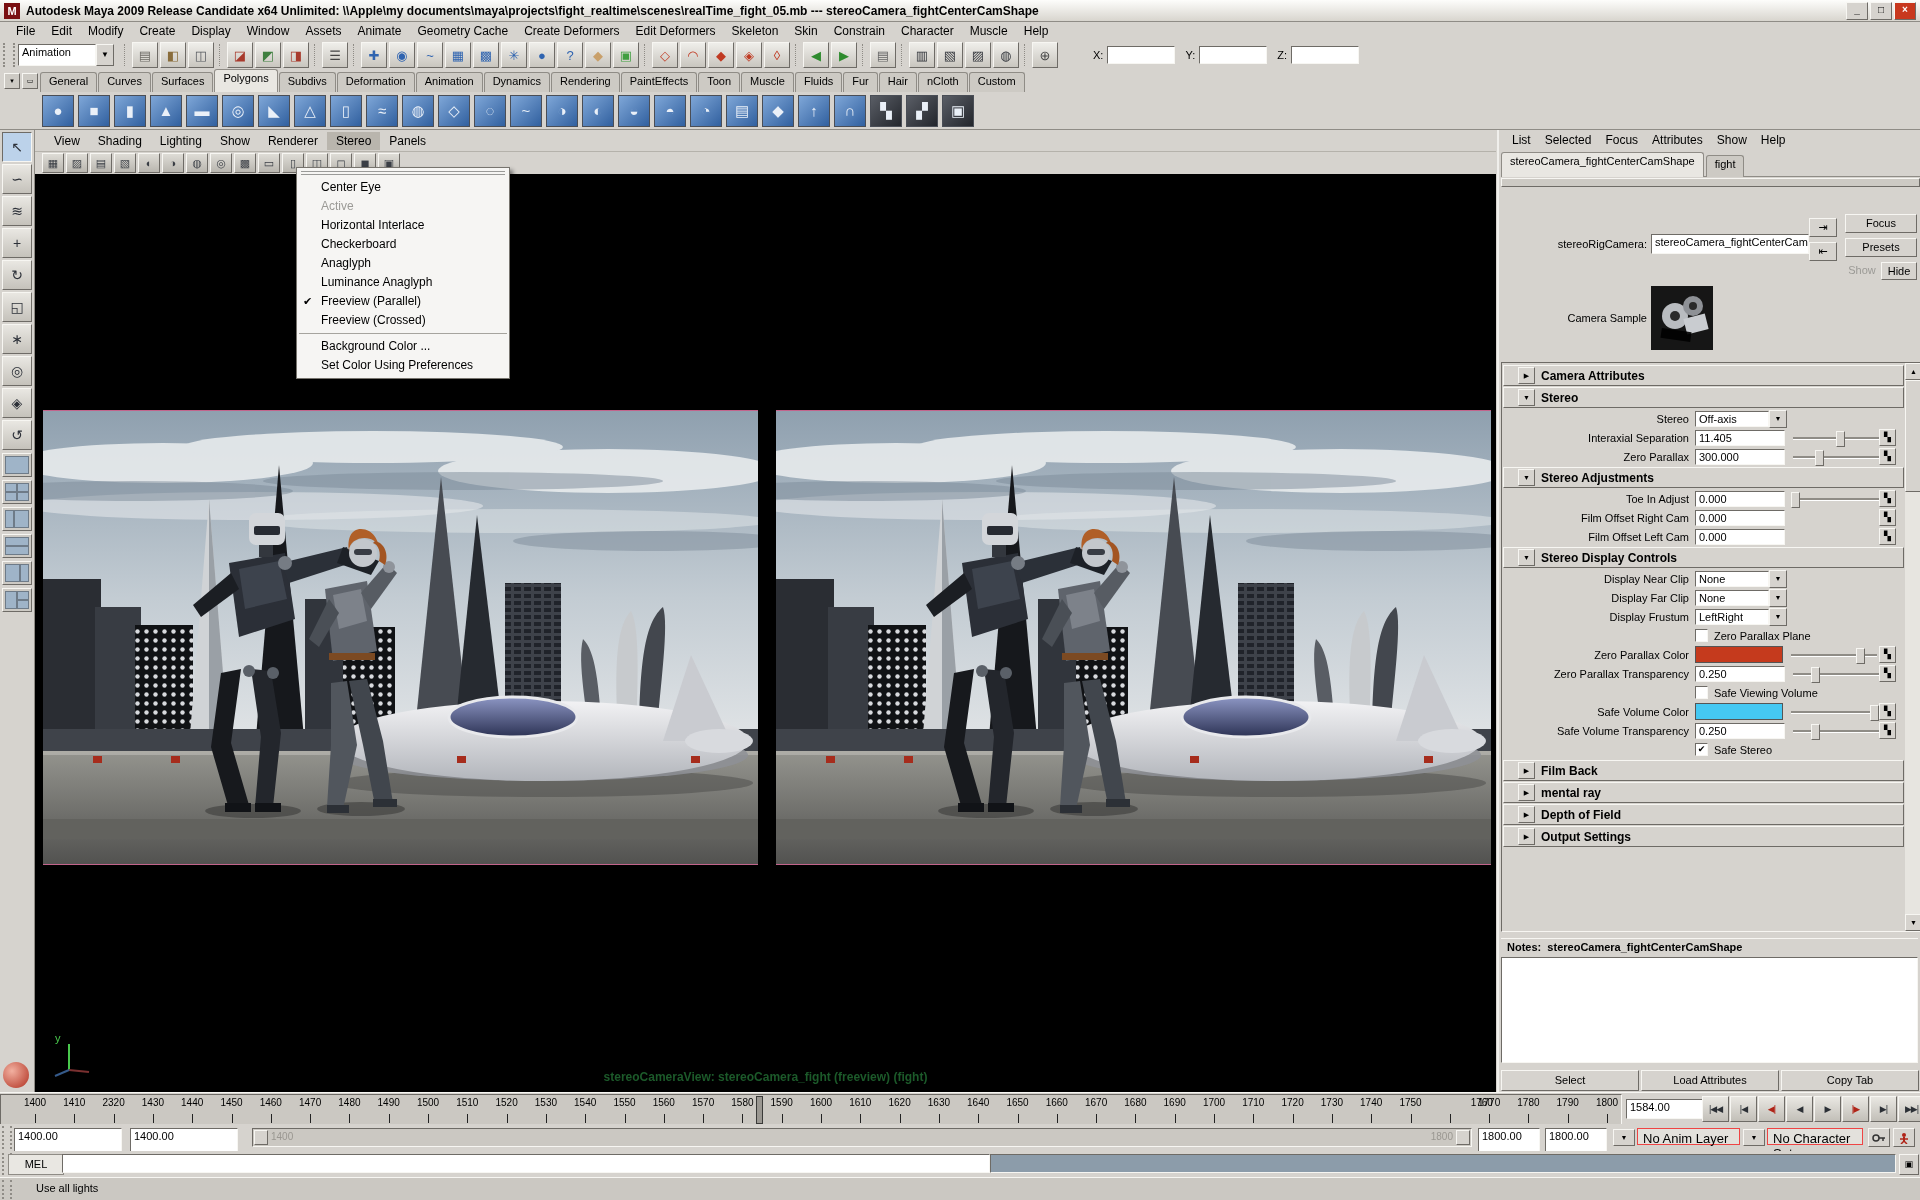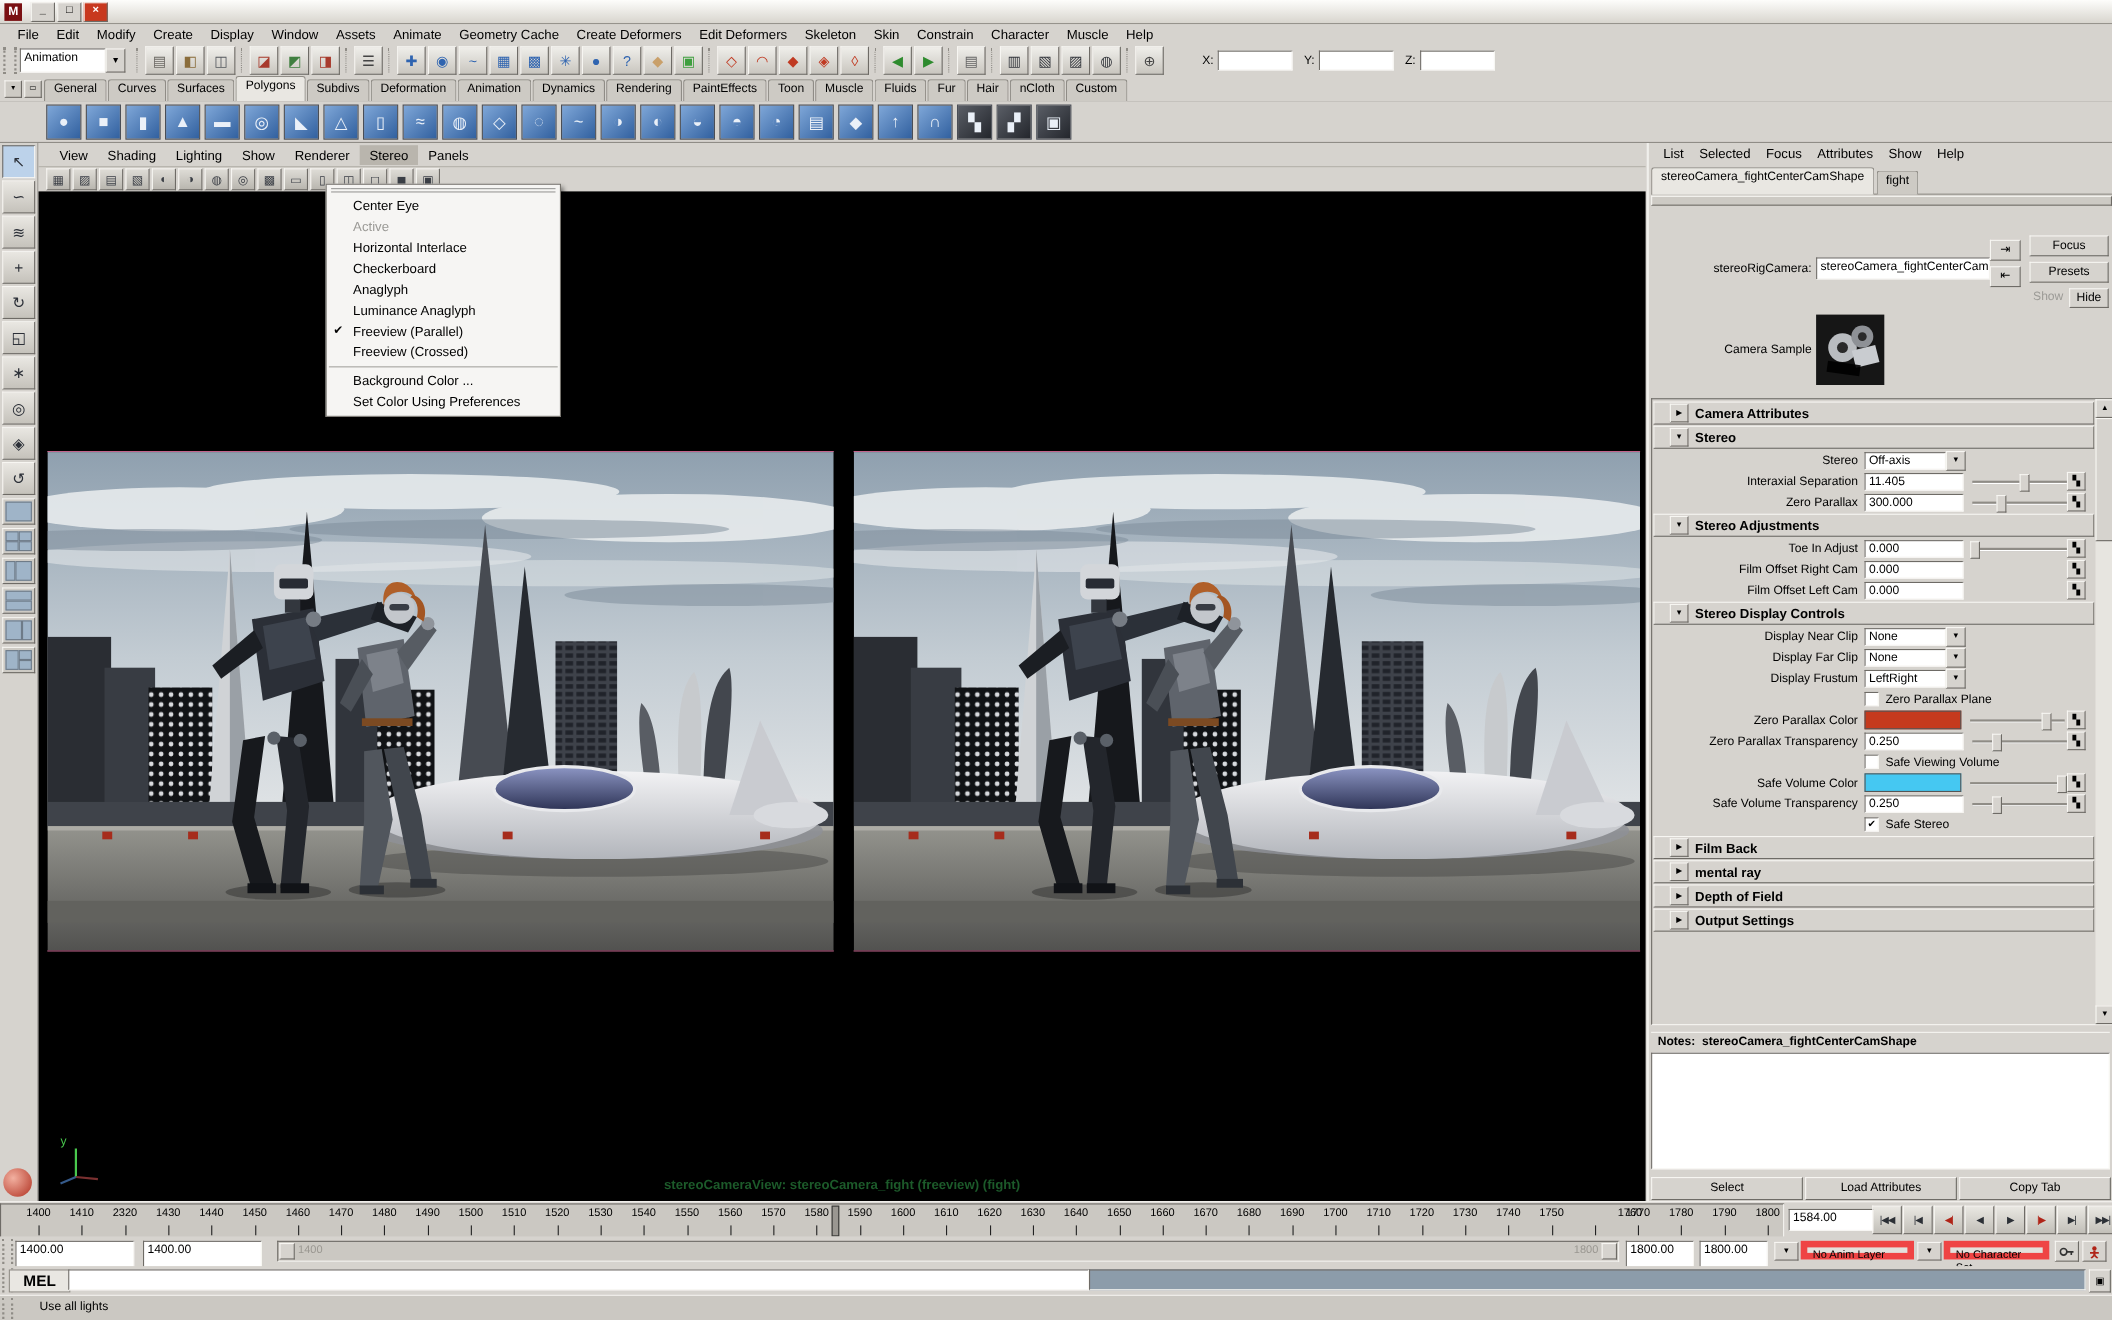--- a/index.html
+++ b/index.html
@@ -111,25 +111,25 @@
   #playback{position:absolute;left:1702px;top:3px;display:flex;}
   .pbtn{width:25px;height:24px;margin-right:1px;background:linear-gradient(#e9e7e2,#c2bfb8);border:1px solid;border-color:#f7f6f2 #6e6b66 #6e6b66 #f7f6f2;display:flex;align-items:center;justify-content:center;font-size:9px;color:#2c3036;letter-spacing:-1px;}
   .pbtn.red{color:#b02418;}
   
   #rangeslider{position:absolute;left:0;top:1124px;width:1920px;height:27px;background:#d6d3ce;}
   .rsfield{position:absolute;top:4px;height:28px;background:#fff;border:1px solid;border-color:#6e6b66 #f7f6f2 #f7f6f2 #6e6b66;padding:1px 3px;box-sizing:border-box;width:108px;}
   #rangebar{position:absolute;left:252px;top:4px;width:1218px;height:17px;background:#cbc8c2;border:1px solid;border-color:#6e6b66 #f7f6f2 #f7f6f2 #6e6b66;}
   .rhandle{position:absolute;top:1px;width:12px;height:13px;background:#d6d3ce;border:1px solid;border-color:#f7f6f2 #6e6b66 #6e6b66 #f7f6f2;}
   .rbarlab{position:absolute;top:2px;color:#9a9791;font-size:10px;}
   .ddarrow{position:absolute;top:5px;width:20px;height:15px;background:#d6d3ce;border:1px solid;border-color:#f7f6f2 #6e6b66 #6e6b66 #f7f6f2;font-size:7px;text-align:center;line-height:15px;}
-  .ddfield{position:absolute;top:4px;height:17px;background:#e3e1dc;border:6px solid #ef4444;padding:2px 5px;box-sizing:border-box;font-size:10px;}
+  .ddfield{position:absolute;top:4px;height:17px;background:#e3e1dc;border:1px solid #ef4444;padding:2px 5px;box-sizing:border-box;font-size:13px;}
   .miniicon{position:absolute;top:4px;width:20px;height:17px;background:#d6d3ce;border:1px solid;border-color:#f7f6f2 #6e6b66 #6e6b66 #f7f6f2;display:flex;align-items:center;justify-content:center;}
   
   #commandline{position:absolute;left:0;top:1151px;width:1920px;height:26px;background:#d6d3ce;}
-  #mel-tab{position:absolute;left:8px;top:3px;width:54px;height:19px;background:#e9e7e2;border:1px solid #8f8c86;text-align:center;line-height:19px;font-weight:bold;font-size:14px;}
+  #mel-tab{position:absolute;left:8px;top:3px;width:54px;height:19px;background:#e9e7e2;border:1px solid #8f8c86;text-align:center;line-height:19px;font-weight:normal;font-size:11px;}
   #mel-input{position:absolute;left:62px;top:3px;width:928px;height:19px;background:#fff;border:1px solid;border-color:#6e6b66 #f7f6f2 #f7f6f2 #6e6b66;box-sizing:border-box;}
   #mel-result{position:absolute;left:990px;top:3px;width:906px;height:19px;background:#8c9caa;border:1px solid;border-color:#6e6b66 #f7f6f2 #f7f6f2 #6e6b66;box-sizing:border-box;}
   #script-btn{position:absolute;left:1899px;top:3px;width:18px;height:19px;background:#d6d3ce;border:1px solid;border-color:#f7f6f2 #6e6b66 #6e6b66 #f7f6f2;font-size:9px;text-align:center;line-height:19px;}
   #helpline{position:absolute;left:0;top:1177px;width:1920px;height:23px;background:#cbc8c2;border-top:1px solid #f7f6f2;}
   #help-text{position:absolute;left:36px;top:4px;font-size:11px;}
   .ldots{position:absolute;left:2px;top:2px;bottom:2px;width:6px;border-left:2px dotted #8f8c86;border-right:2px dotted #8f8c86;}
 </style>
 </head>
 <body>
 
@@ -239,20 +239,21 @@
         <path d="M306,140 C306,124 334,122 336,138 C336,130 330,118 318,118 C308,118 304,128 306,140 Z" fill="#b05f28"></path>
         <path d="M332,130 C342,132 346,144 342,154 L336,150 C338,142 336,134 330,132 Z" fill="#a35522"></path>
         <rect x="311" y="138" width="18" height="6" rx="3" fill="#383c44"></rect>
       </g>
     </symbol>
   </defs>
 </svg>
 
 <div id="titlebar">
   <span class="logo">M</span>
+  <span class="title">Autodesk Maya 2009 Release Candidate x64 Unlimited: \\Apple\my documents\maya\projects\fight_realtime\scenes\realTime_fight_05.mb   ---   stereoCamera_fightCenterCamShape</span>
   <span class="winbtn r">_</span>
   <span class="winbtn r">□</span>
   <span class="winbtn close r">×</span>
 </div>
 
 <div id="menubar">
     <span class="menu-item">File</span>
     <span class="menu-item">Edit</span>
     <span class="menu-item">Modify</span>
     <span class="menu-item">Create</span>

